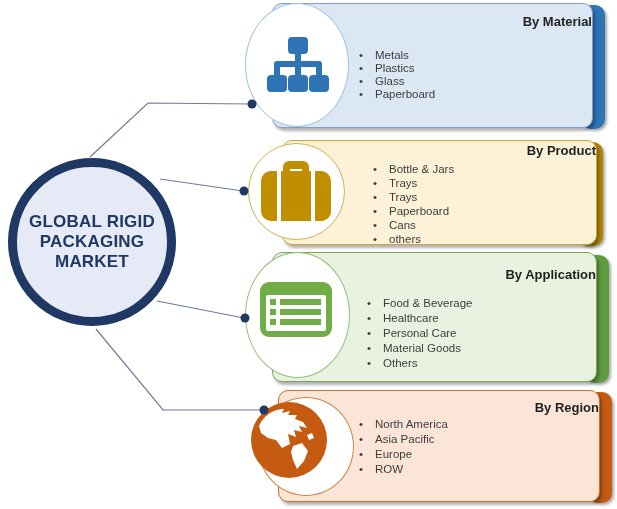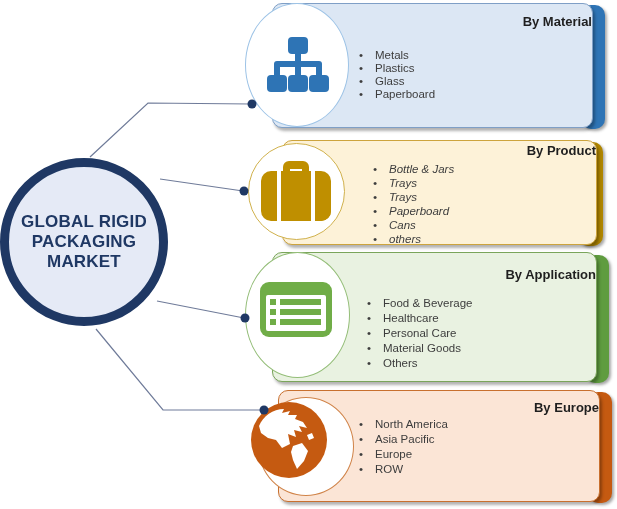--- a/index.html
+++ b/index.html
@@ -5,21 +5,21 @@
   html,body{margin:0;padding:0;background:#fff;}
   .canvas{position:relative;width:617px;height:509px;background:#fff;overflow:hidden;
           font-family:"Liberation Sans",sans-serif;}
 
   
   .connectors{position:absolute;left:0;top:0;z-index:6;pointer-events:none;}
   .connectors polyline, .connectors line{stroke:var(--line,#6f7b99);stroke-width:1.2;fill:none;}
   .connectors .dot{fill:var(--dot,#1f3864);stroke:none;}
 
   
-  .hub{position:absolute;left:0;top:158px;width:168px;height:168px;box-sizing:border-box;
+  .hub{position:absolute;left:8px;top:158px;width:168px;height:168px;box-sizing:border-box;
        border:9px solid var(--border,#1f3864);border-radius:50%;background:var(--fill,#e5eaf6);
        display:flex;align-items:center;justify-content:center;text-align:center;z-index:3;}
   .hub-title{color:var(--text,#1f3864);font-weight:bold;font-size:17px;line-height:1.18;
              letter-spacing:.2px;}
 
   
   .ribbon{position:absolute;border-radius:10px;background:var(--ribbon);z-index:1;
           box-shadow:2px 2px 3px rgba(0,0,0,.35);}
   .panel{position:absolute;box-sizing:border-box;border:1px solid var(--panel-border);
          border-radius:10px;background:var(--panel-bg);z-index:2;
@@ -32,21 +32,21 @@
 
   
   .sec-material .ribbon{left:581px;top:5px;width:24px;height:124px;}
   .sec-material .panel{left:272px;top:3px;width:321px;height:125px;}
   .sec-material .panel-title{margin-top:10px;}
   .sec-material .bullets{margin:20px 0 0 86px;line-height:13px;}
 
   .sec-product .ribbon{left:578px;top:142px;width:25px;height:104px;}
   .sec-product .panel{left:282px;top:140px;width:315px;height:105px;}
   .sec-product .panel-title{margin-top:2px;}
-  .sec-product .bullets{margin:4px 0 0 90px;line-height:14px;font-style:italic;}
+  .sec-product .bullets{margin:4px 0 0 90px;line-height:14px;}
 
   .sec-application .ribbon{left:585px;top:255px;width:24px;height:128px;}
   .sec-application .panel{left:272px;top:252px;width:325px;height:130px;}
   .sec-application .panel-title{margin-top:14px;}
   .sec-application .bullets{margin:14px 0 0 94px;line-height:15px;}
 
   .sec-region .ribbon{left:588px;top:392px;width:24px;height:111px;}
   .sec-region .panel{left:278px;top:390px;width:322px;height:112px;}
   .sec-region .panel-title{margin-top:9px;}
   .sec-region .bullets{margin:2px 0 0 80px;line-height:15px;}
@@ -151,21 +151,21 @@
           <rect x="10" y="37" width="6" height="6"></rect>
           <rect x="20" y="37" width="41" height="6"></rect>
         </g>
       </svg>
     </div>
   </div>
 
   <div class="section sec-region" style="--panel-bg: #fbe5d6; --panel-border: #c8702f; --ribbon: #c55a11; --icon: #c55a11; --circle-border: #d08348;">
     <div class="ribbon"></div>
     <div class="panel">
-      <div class="panel-title">By Europe</div>
+      <div class="panel-title">By Region</div>
       <ul class="bullets">
         <li>North America</li>
         <li>Asia Pacific</li>
         <li>Europe</li>
         <li>ROW</li>
       </ul>
     </div>
     <div class="icon-circle"></div>
     <div class="icon-wrap">
       <svg width="76" height="76" viewBox="0 0 76 76">

